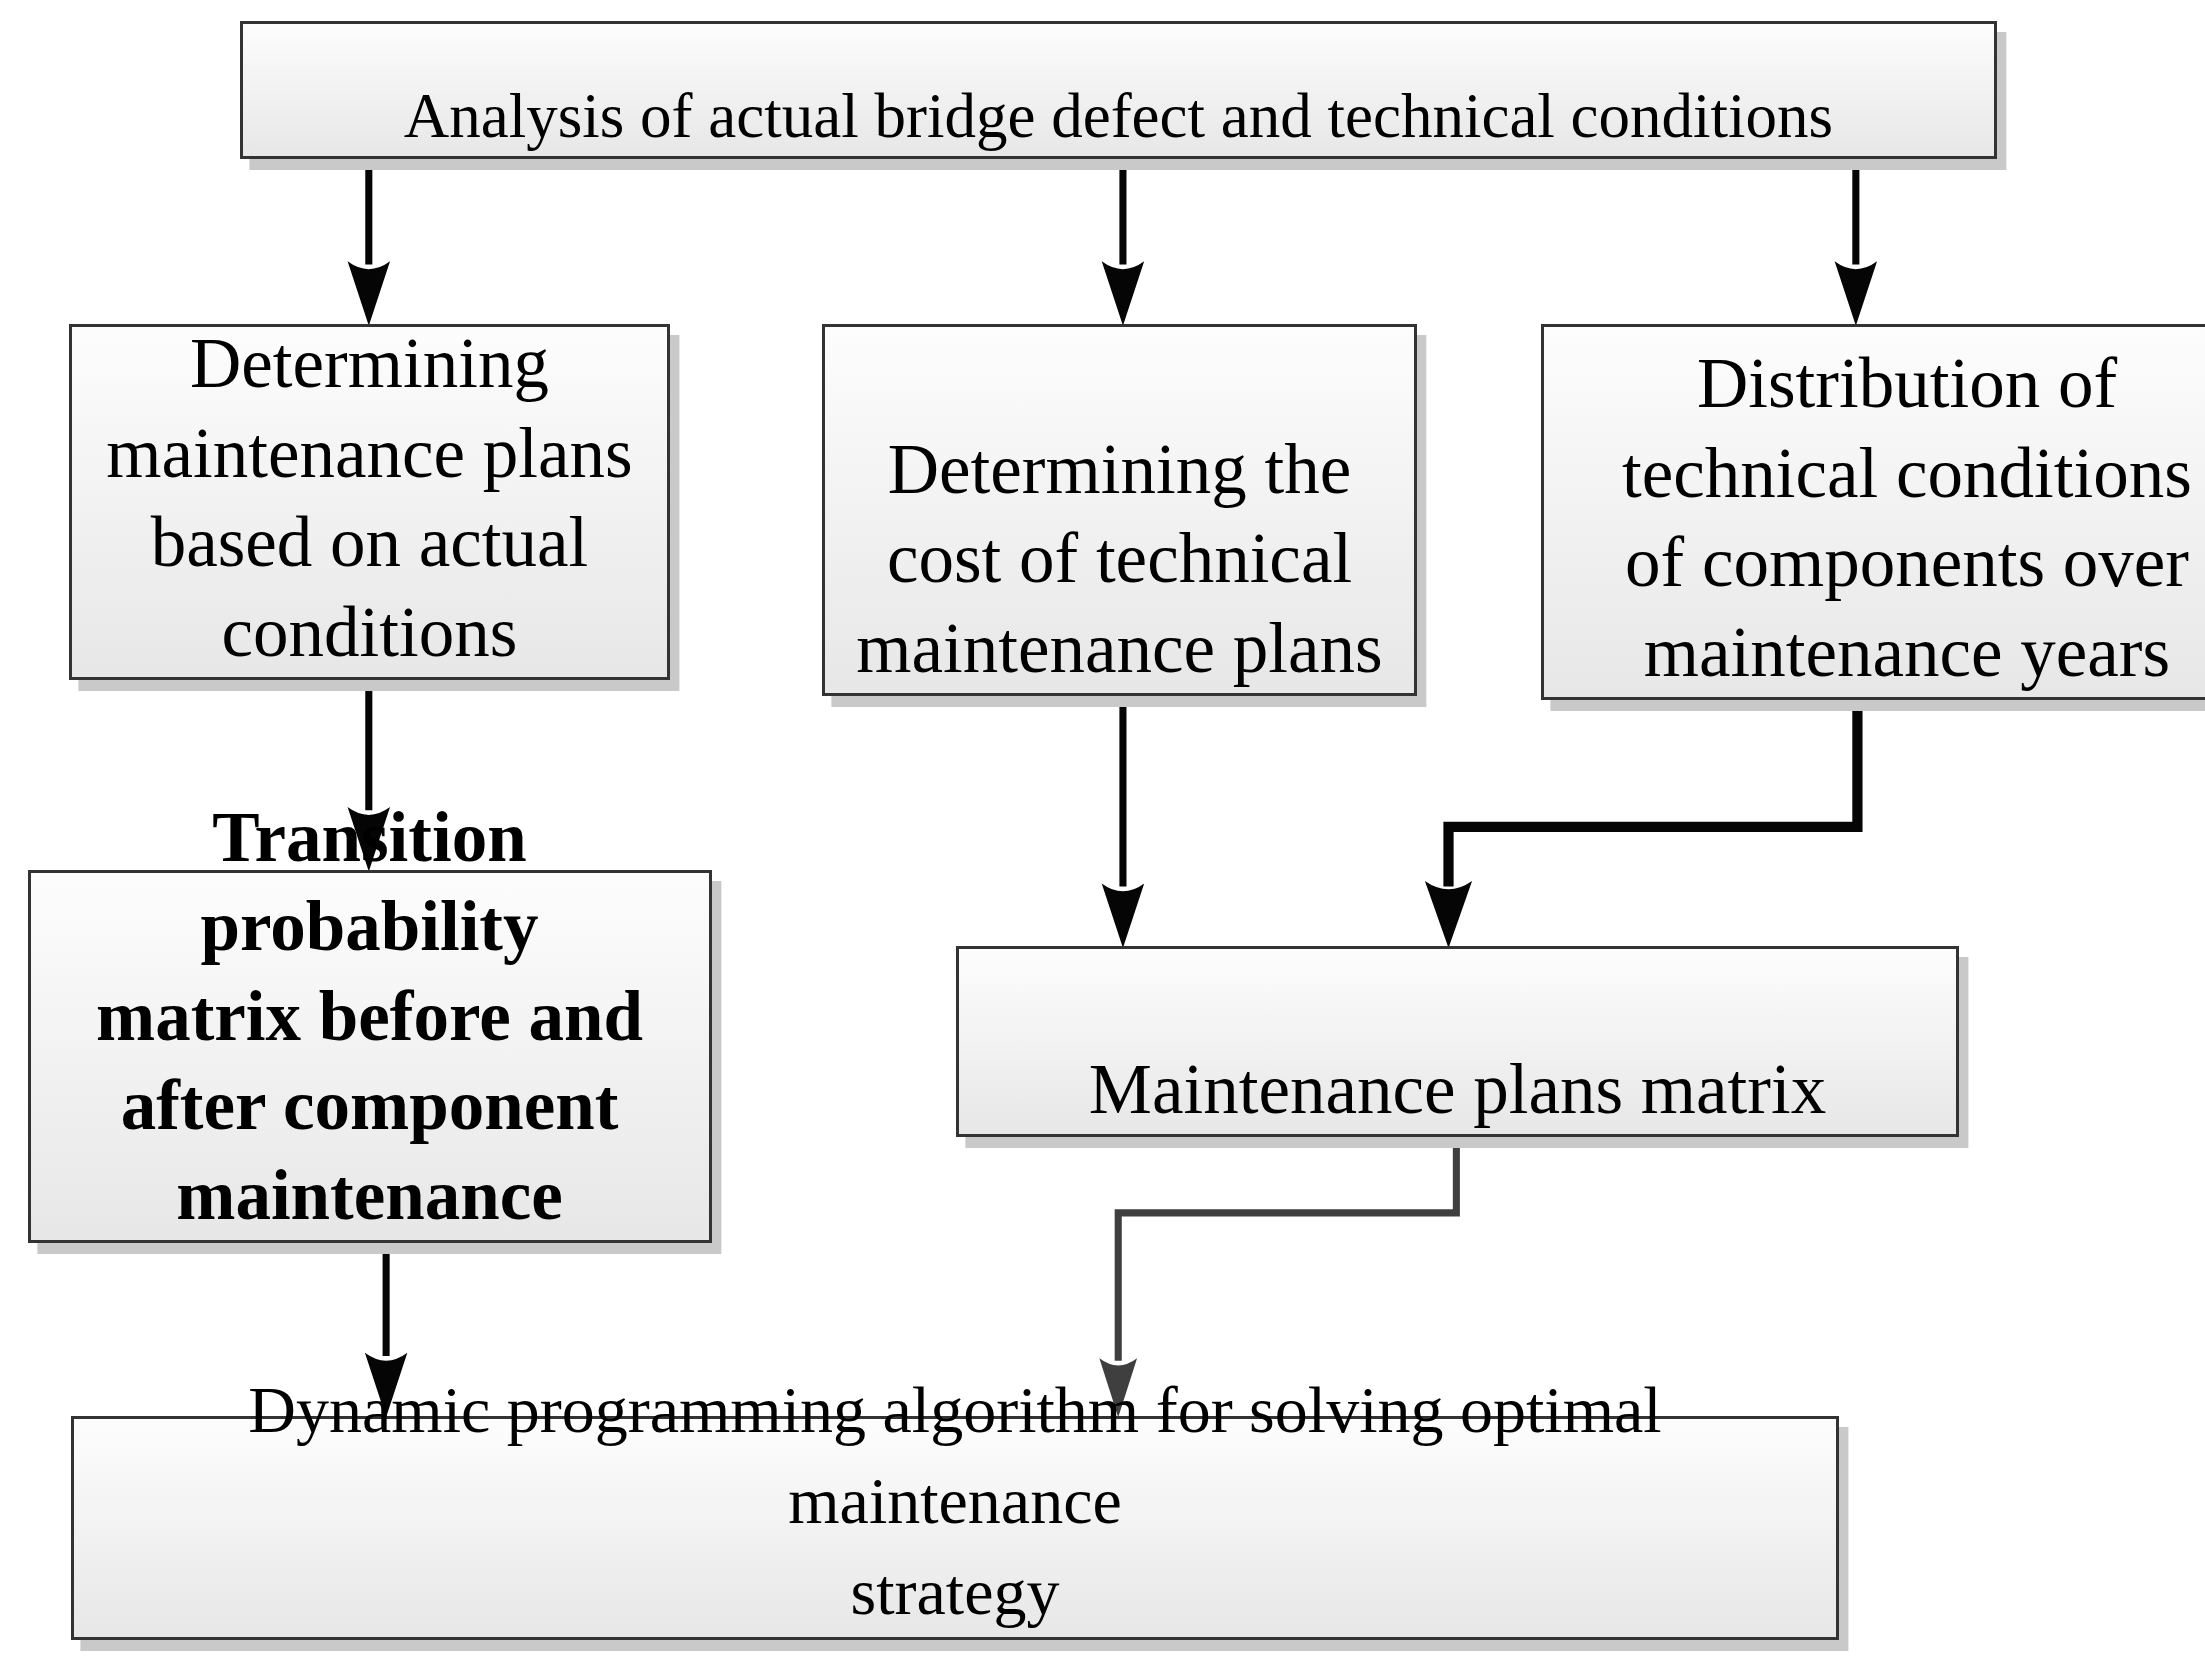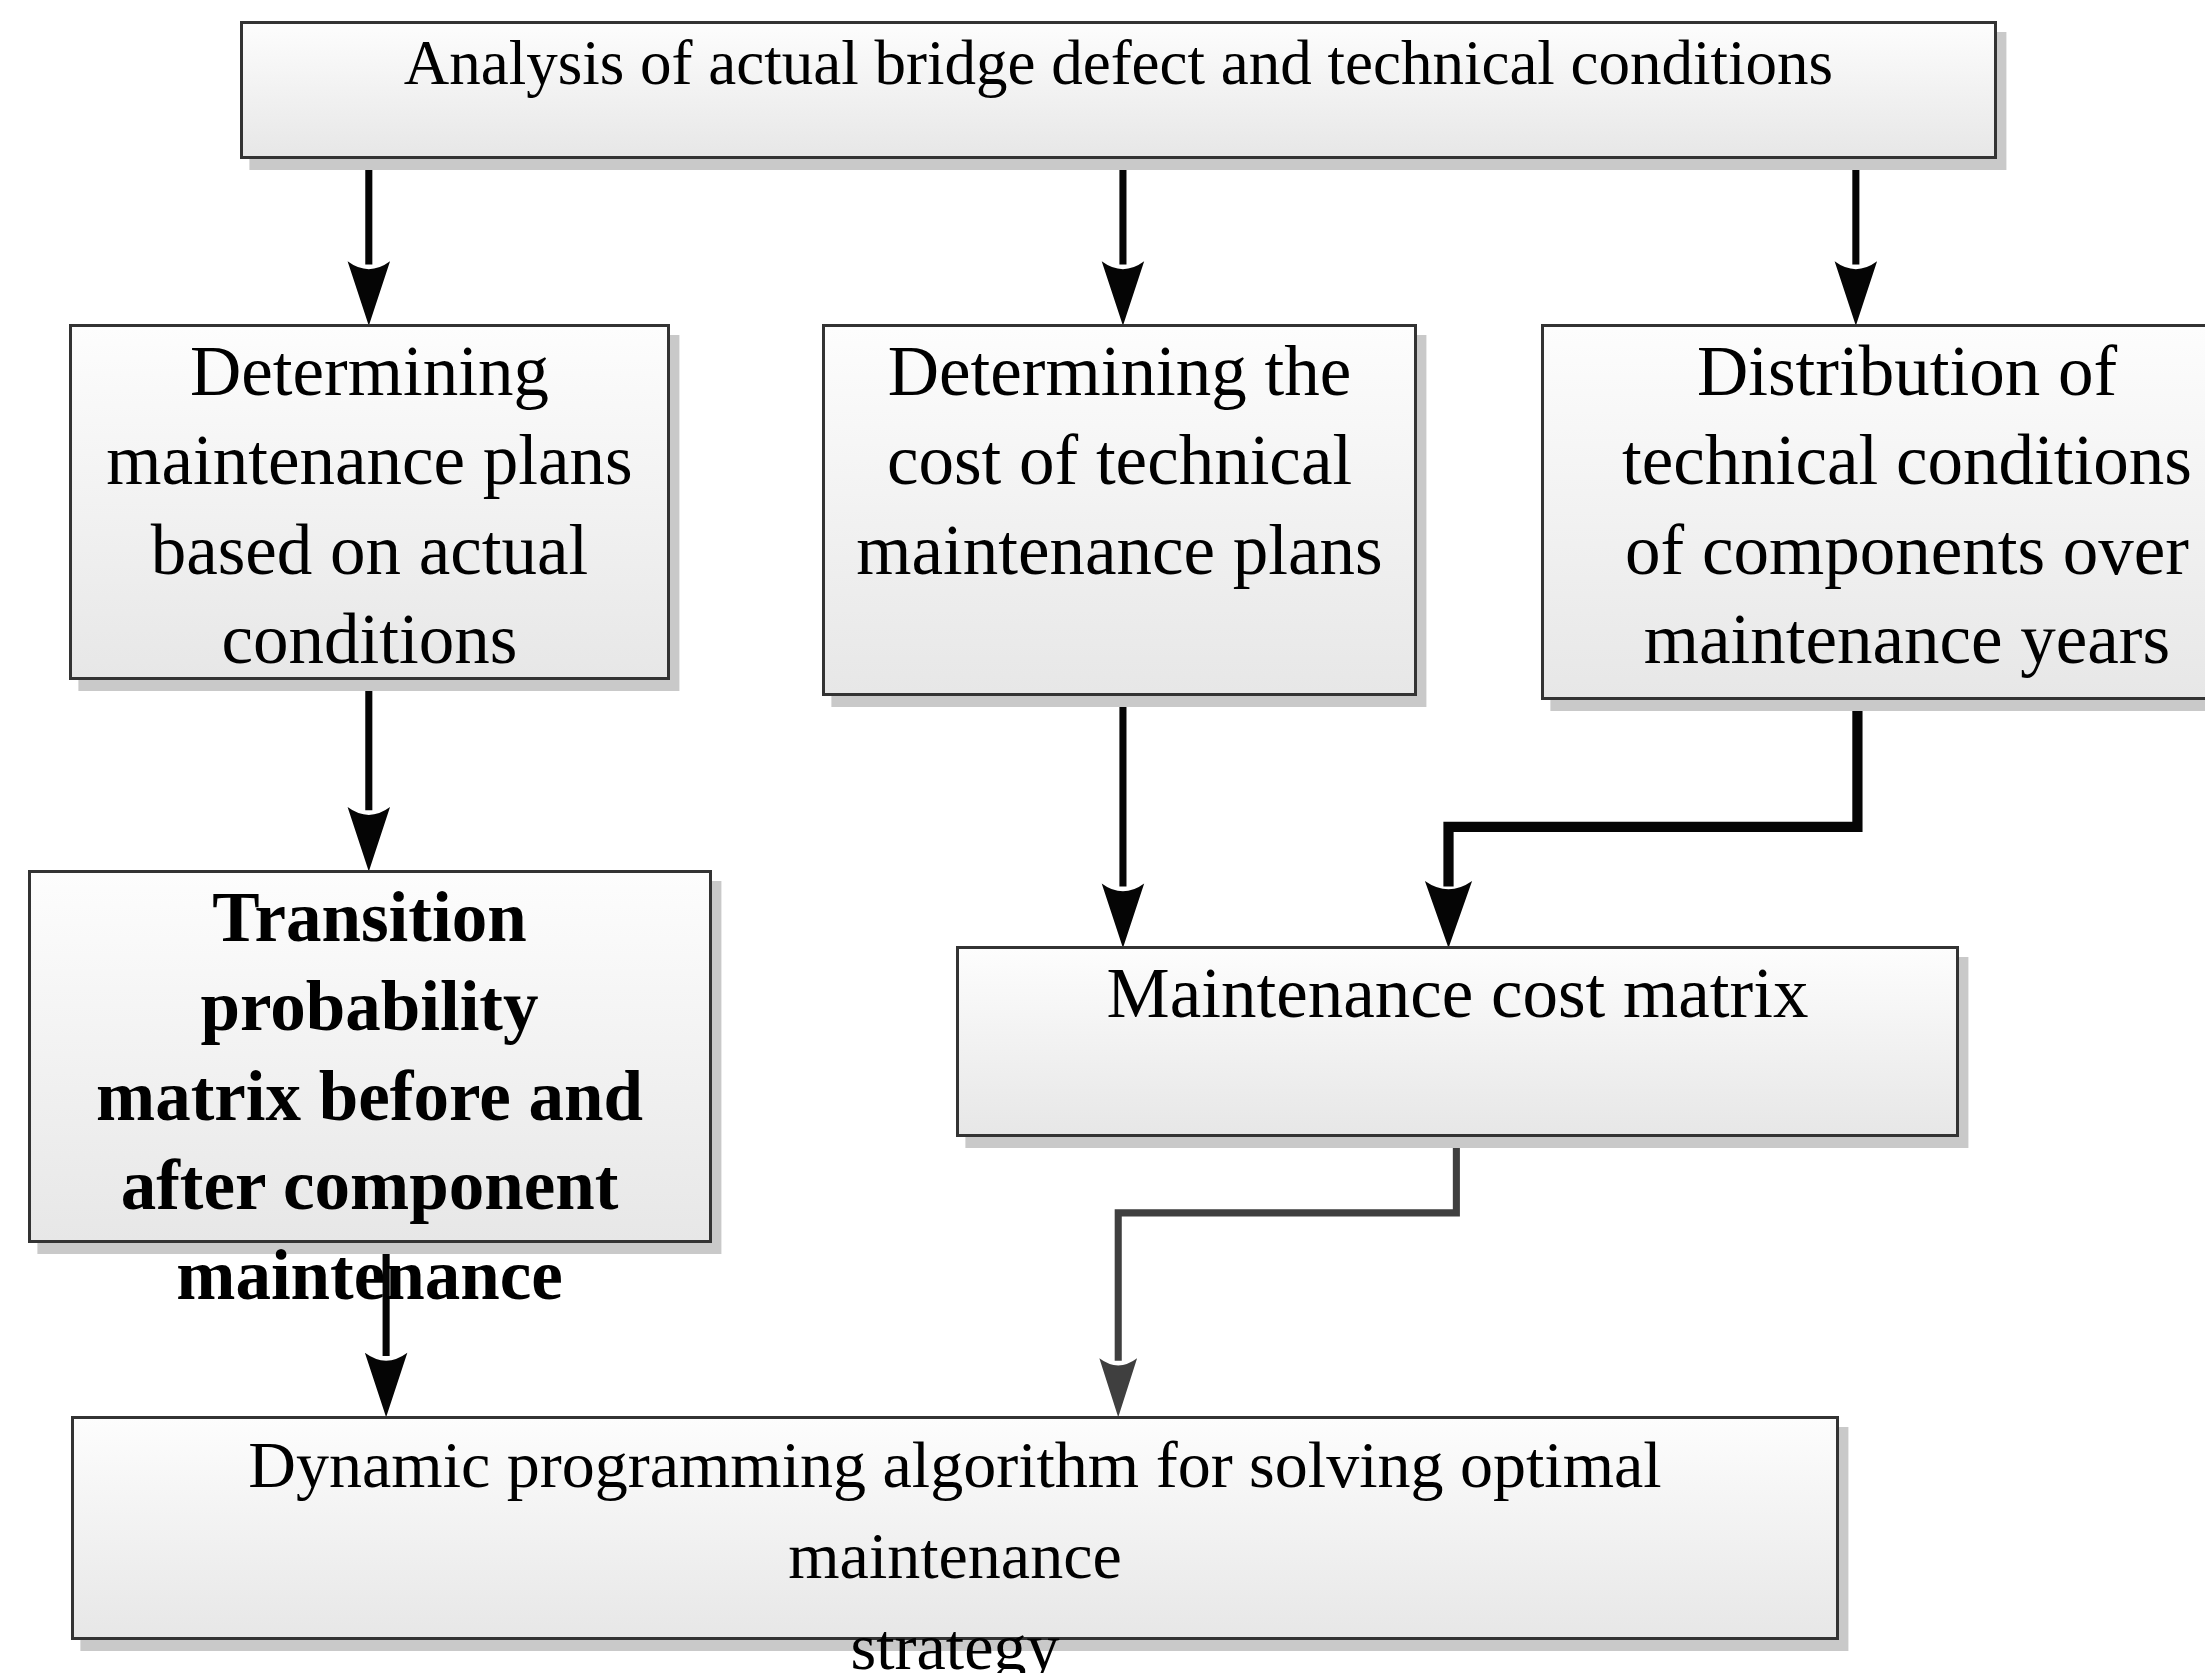--- a/index.html
+++ b/index.html
@@ -17,21 +17,21 @@
   .edge{fill:none;stroke:var(--arrow);stroke-width:9;}
   .edge.thick{stroke-width:13;}
   .edge.gray{stroke:var(--arrow-gray);stroke-width:9;}
   .head{fill:var(--arrow);stroke:none;}
   .head.gray{fill:var(--arrow-gray);}
   .box{
     position:absolute; box-sizing:border-box;
     border:3.1px solid var(--box-border);
     background:linear-gradient(180deg,var(--box-fill-top) 0%,var(--box-fill-mid) 45%,var(--box-fill-bottom) 100%);
     box-shadow:9.4px 11px 0 var(--shadow);
-    display:flex; align-items:flex-start; justify-content:center;
+    display:flex; align-items:flex-end; justify-content:center;
     text-align:center; white-space:pre-line; line-height:1.26;
   }
   .box .lbl{display:block; width:100%; padding:0 11px;}
   #box-analysis   {left:240px;  top:21px;   width:1757px; height:138px; font-size:63px;}
   #box-plans      {left:69px;   top:324px;  width:601px;  height:356px; font-size:71px;}
   #box-cost       {left:822px; top:324px;  width:595px;  height:372px; font-size:71px;}
   #box-distribution{left:1541px;top:324px;  width:732px;  height:376px; font-size:71px;}
   #box-transition {left:27.5px;   top:870px; width:684px;  height:373px; font-size:71px;font-weight:bold;}
   #box-cost-matrix{left:956px; top:946px; width:1003px; height:191px; font-size:71px;}
   #box-dynamic    {left:71px;   top:1416px; width:1768px; height:224px; font-size:66px; line-height:1.38;}
@@ -93,21 +93,21 @@
   </div>
 
   <div class="box" id="box-transition">
     <span class="lbl">Transition probability
 matrix before and
 after component
 maintenance</span>
   </div>
 
   <div class="box" id="box-cost-matrix">
-    <span class="lbl">Maintenance cost matrix</span>
+    <span class="lbl">Maintenance plans matrix</span>
   </div>
 
   <div class="box" id="box-dynamic">
     <span class="lbl">Dynamic programming algorithm for solving optimal maintenance
 strategy</span>
   </div>
 
 </div>
 
 

